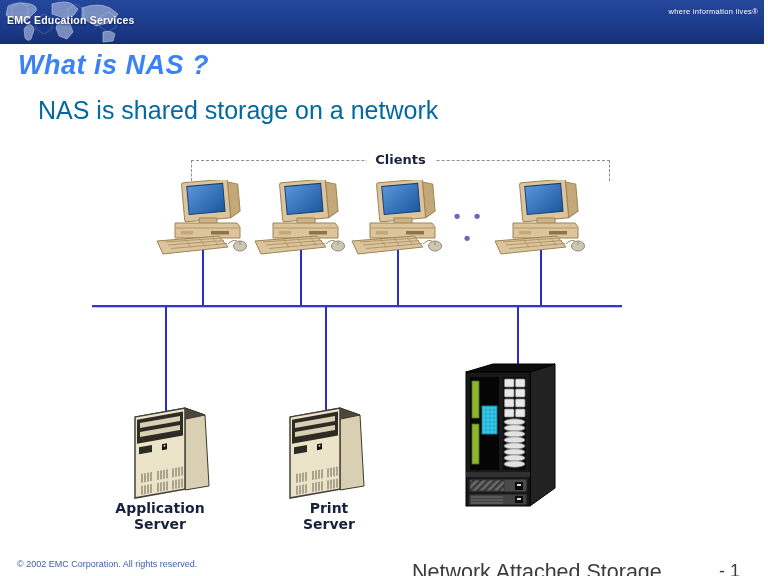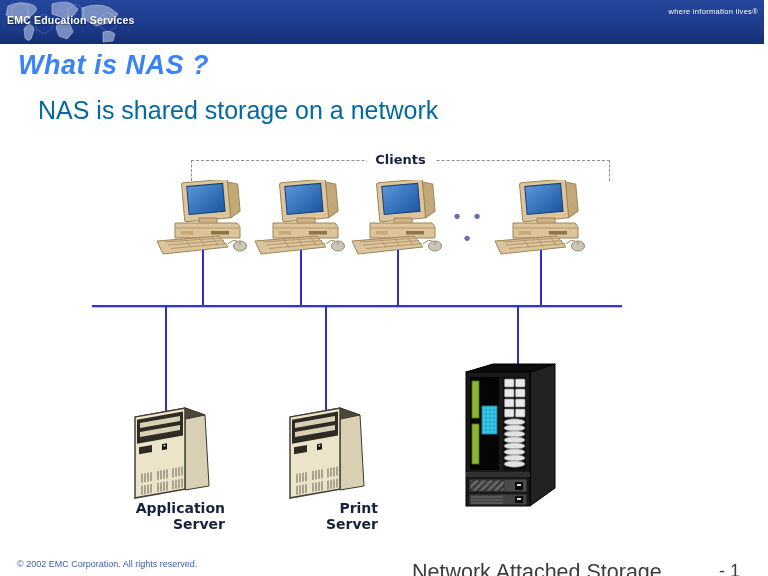--- a/index.html
+++ b/index.html
@@ -63,21 +63,21 @@
 
   
   .net-line {
     position:absolute; left:92px; top:305px; width:530px; height:2px;
     background:#3535cc; box-shadow:0 1px 0 rgba(110,110,230,0.45);
   }
   .v-line { position:absolute; width:2px; background:#2d2dca; }
 
   
   .node-label {
-    position:absolute; width:130px; text-align:right;
+    position:absolute; width:130px; text-align:center;
     font-family:"DejaVu Sans", sans-serif; font-weight:bold; font-size:14px;
     color:#17213d; line-height:1.15; white-space:pre-line;
   }
 
   
   .copyright { position:absolute; left:17px; top:559px; font-size:9px; color:#3a5fa8; }
   .presentation-title {
     position:absolute; left:412px; top:560px; font-size:21.5px; color:#3c3c3c; white-space:nowrap;
   }
   .page-indicator { position:absolute; left:719px; top:561px; font-size:18px; color:#3c3c3c; }
@@ -241,20 +241,20 @@
     </svg>
   <svg class="server-icon" style="left:278px;top:394px">
       <use href="#icon-server"></use>
     </svg>
   <svg class="nas-icon">
       <use href="#icon-nas"></use>
     </svg>
 
   <div class="node-label" style="left:95px;top:500px">Application
 Server</div>
-  <div class="node-label" style="left:248px;top:500px">Print
+  <div class="node-label" style="left:264px;top:500px">Print
 Server</div>
 
   <div class="copyright">© 2002 EMC Corporation. All rights reserved.</div>
   <div class="presentation-title">Network Attached Storage</div>
   <div class="page-indicator">- 1</div>
 
 </div>
 
 </body></html>

